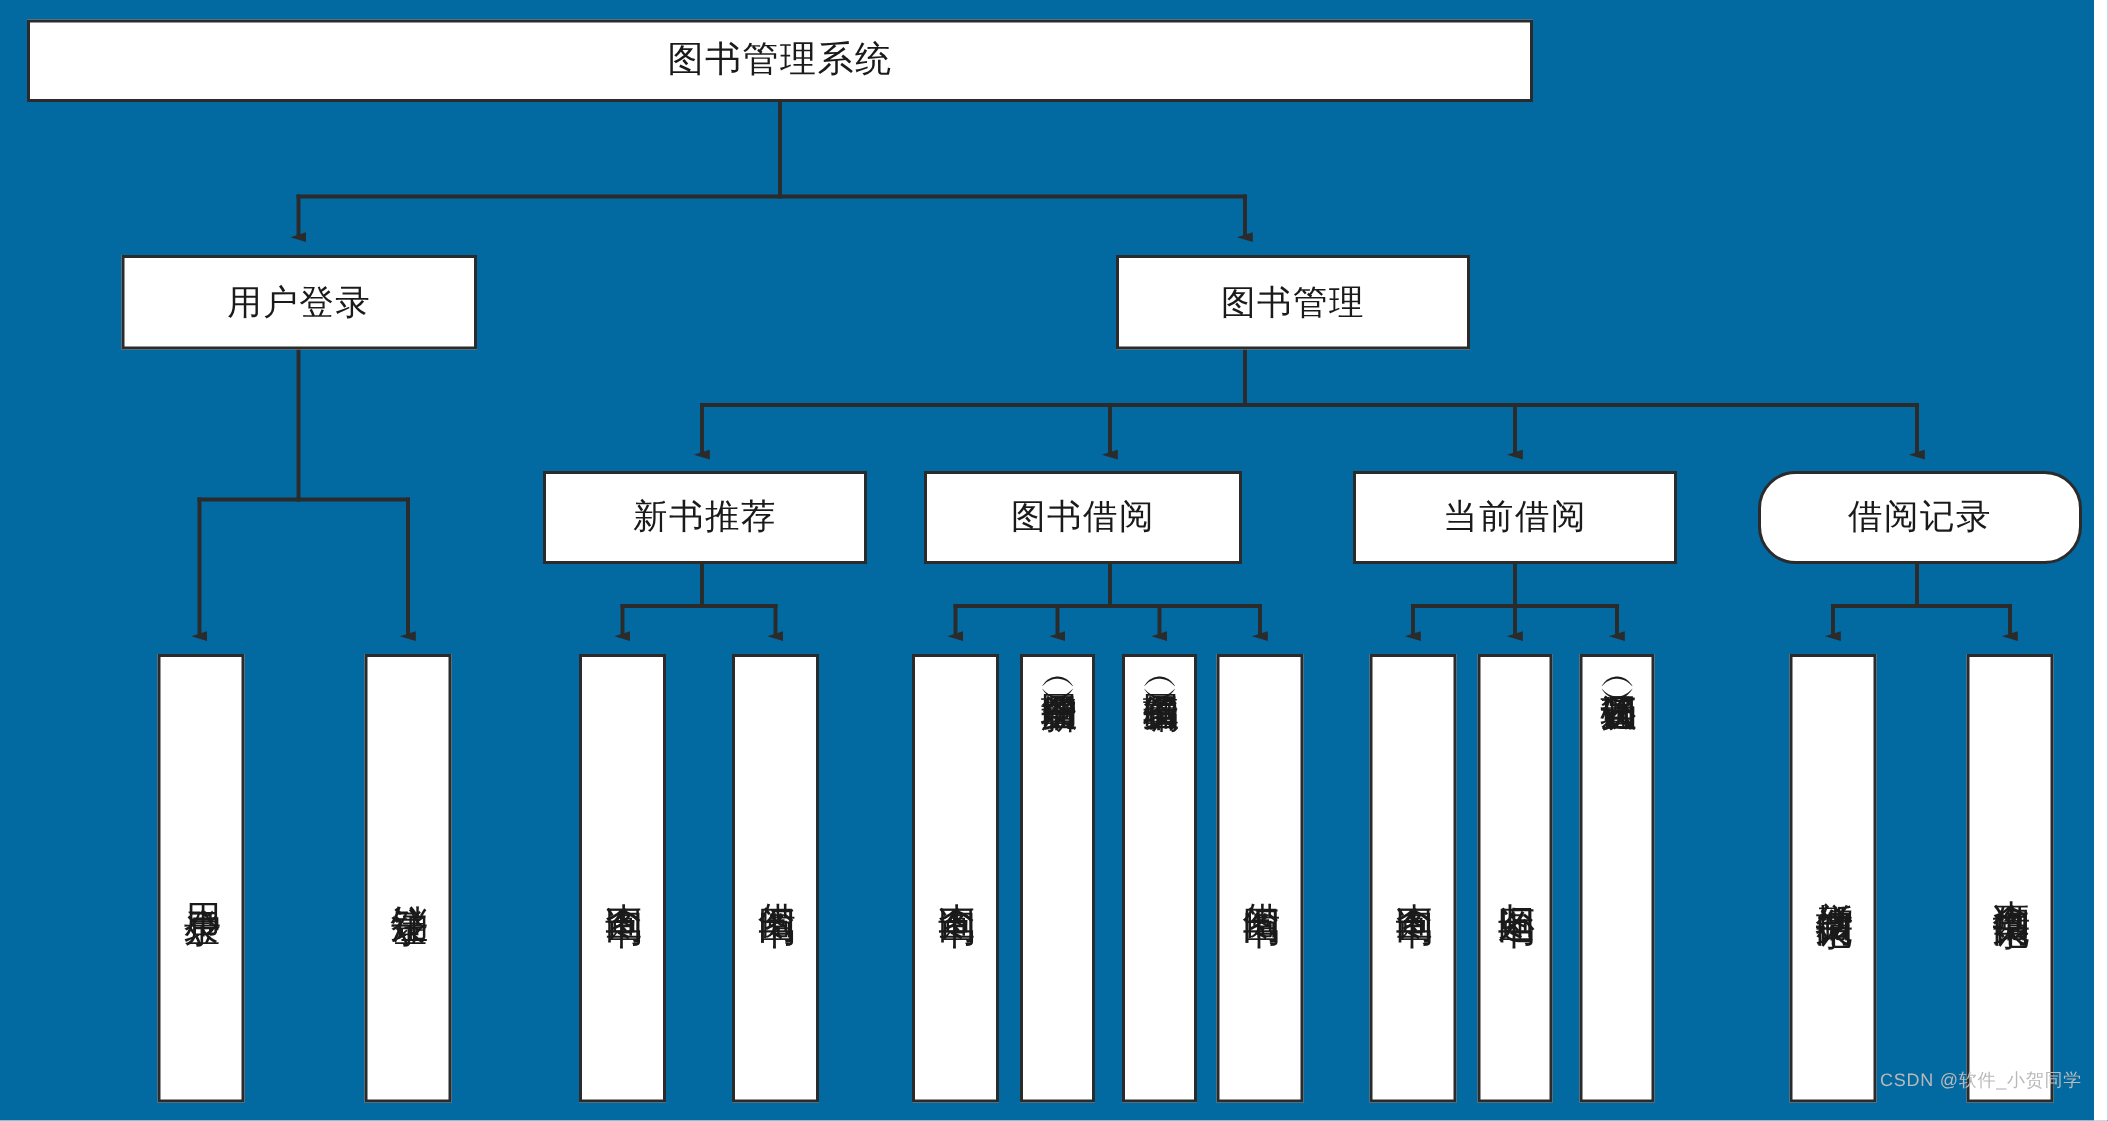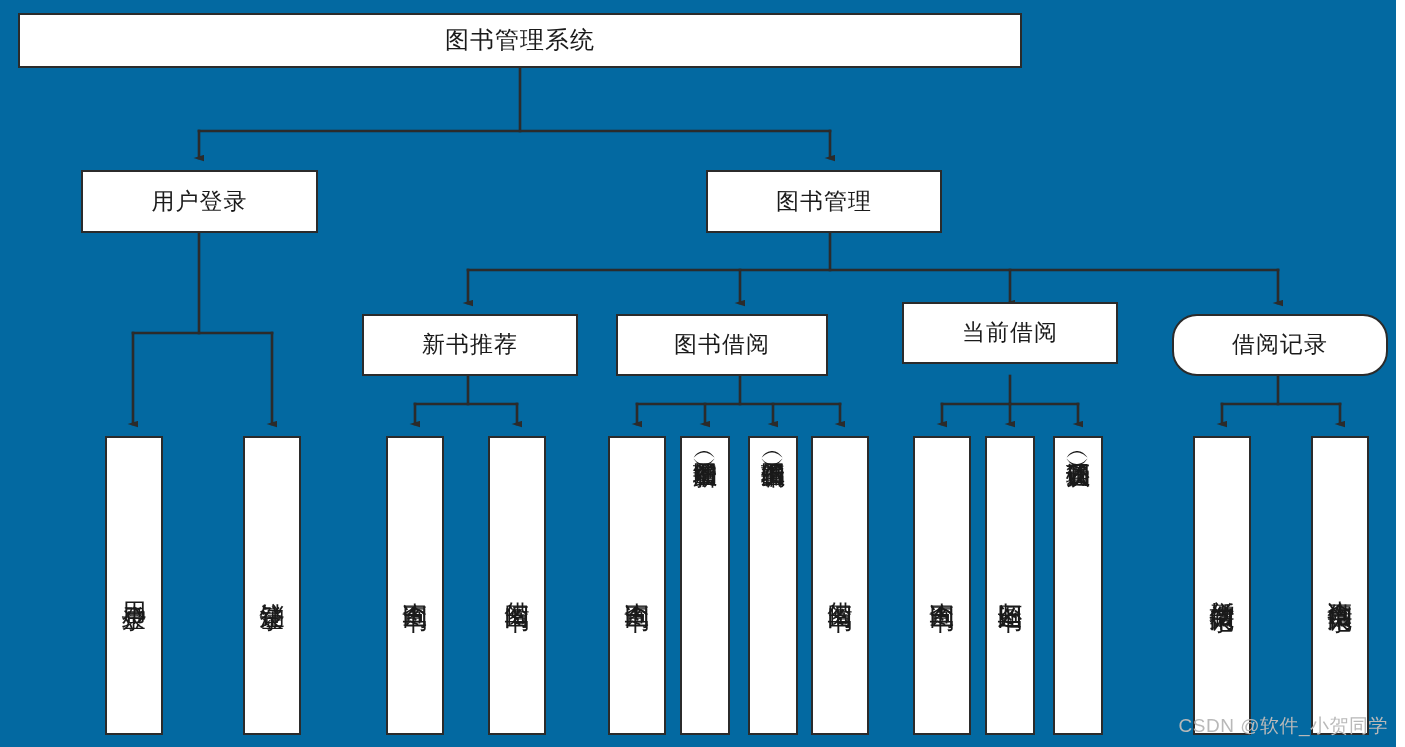--- a/index.html
+++ b/index.html
@@ -56,22 +56,22 @@
     overflow: hidden;
   }
   .node.v.tall {
     font-size: 24px;
     letter-spacing: 0px;
     justify-content: flex-start;
   }
   #watermark {
     position: absolute;
     right: 8px;
-    bottom: 8px;
-    font-size: 19px;
+    bottom: 18px;
+    font-size: 12px;
     color: #b9b9b9;
     letter-spacing: 0.5px;
     white-space: nowrap;
     pointer-events: none;
   }
 </style>
 </head>
 <body>
 
 <div id="canvas">
@@ -122,25 +122,25 @@
       <path d="M1278,376 L1278,404"></path>
       <path d="M1222,404 L1340,404"></path>
       <path d="M1222,404 L1222,424" marker-end="url(#arrow)"></path>
       <path d="M1340,404 L1340,424" marker-end="url(#arrow)"></path>
     </g>
   </svg>
 
   <div class="node h root" style="left:18px; top:13px; width:1004px; height:55px;">图书管理系统</div>
 
   <div class="node h" style="left:81px; top:170px; width:237px; height:63px;">用户登录</div>
-  <div class="node h" style="left:706px; top:170px; width:236px; height:63px;">图书管理</div>
+  <div class="node h" style="left:744px; top:170px; width:236px; height:63px;">图书管理</div>
 
   <div class="node h" style="left:362px; top:314px; width:216px; height:62px;">新书推荐</div>
   <div class="node h" style="left:616px; top:314px; width:212px; height:62px;">图书借阅</div>
-  <div class="node h" style="left:902px; top:302px; width:216px; height:62px;">当前借阅</div>
+  <div class="node h" style="left:902px; top:314px; width:216px; height:62px;">当前借阅</div>
   <div class="node h" style="left:1172px; top:314px; width:216px; height:62px;border-radius:25px;">借阅记录</div>
 
   <div class="node v" style="left:105px; top:436px; width:58px; height:299px;">用户登录</div>
   <div class="node v" style="left:243px; top:436px; width:58px; height:299px;">注销登录</div>
 
   <div class="node v" style="left:386px; top:436px; width:58px; height:299px;">查询图书</div>
   <div class="node v" style="left:488px; top:436px; width:58px; height:299px;">借阅图书</div>
 
   <div class="node v" style="left:608px; top:436px; width:58px; height:299px;">查询图书</div>
   <div class="node v tall" style="left:680px; top:436px; width:50px; height:299px;">新增图书（管理员）</div>

